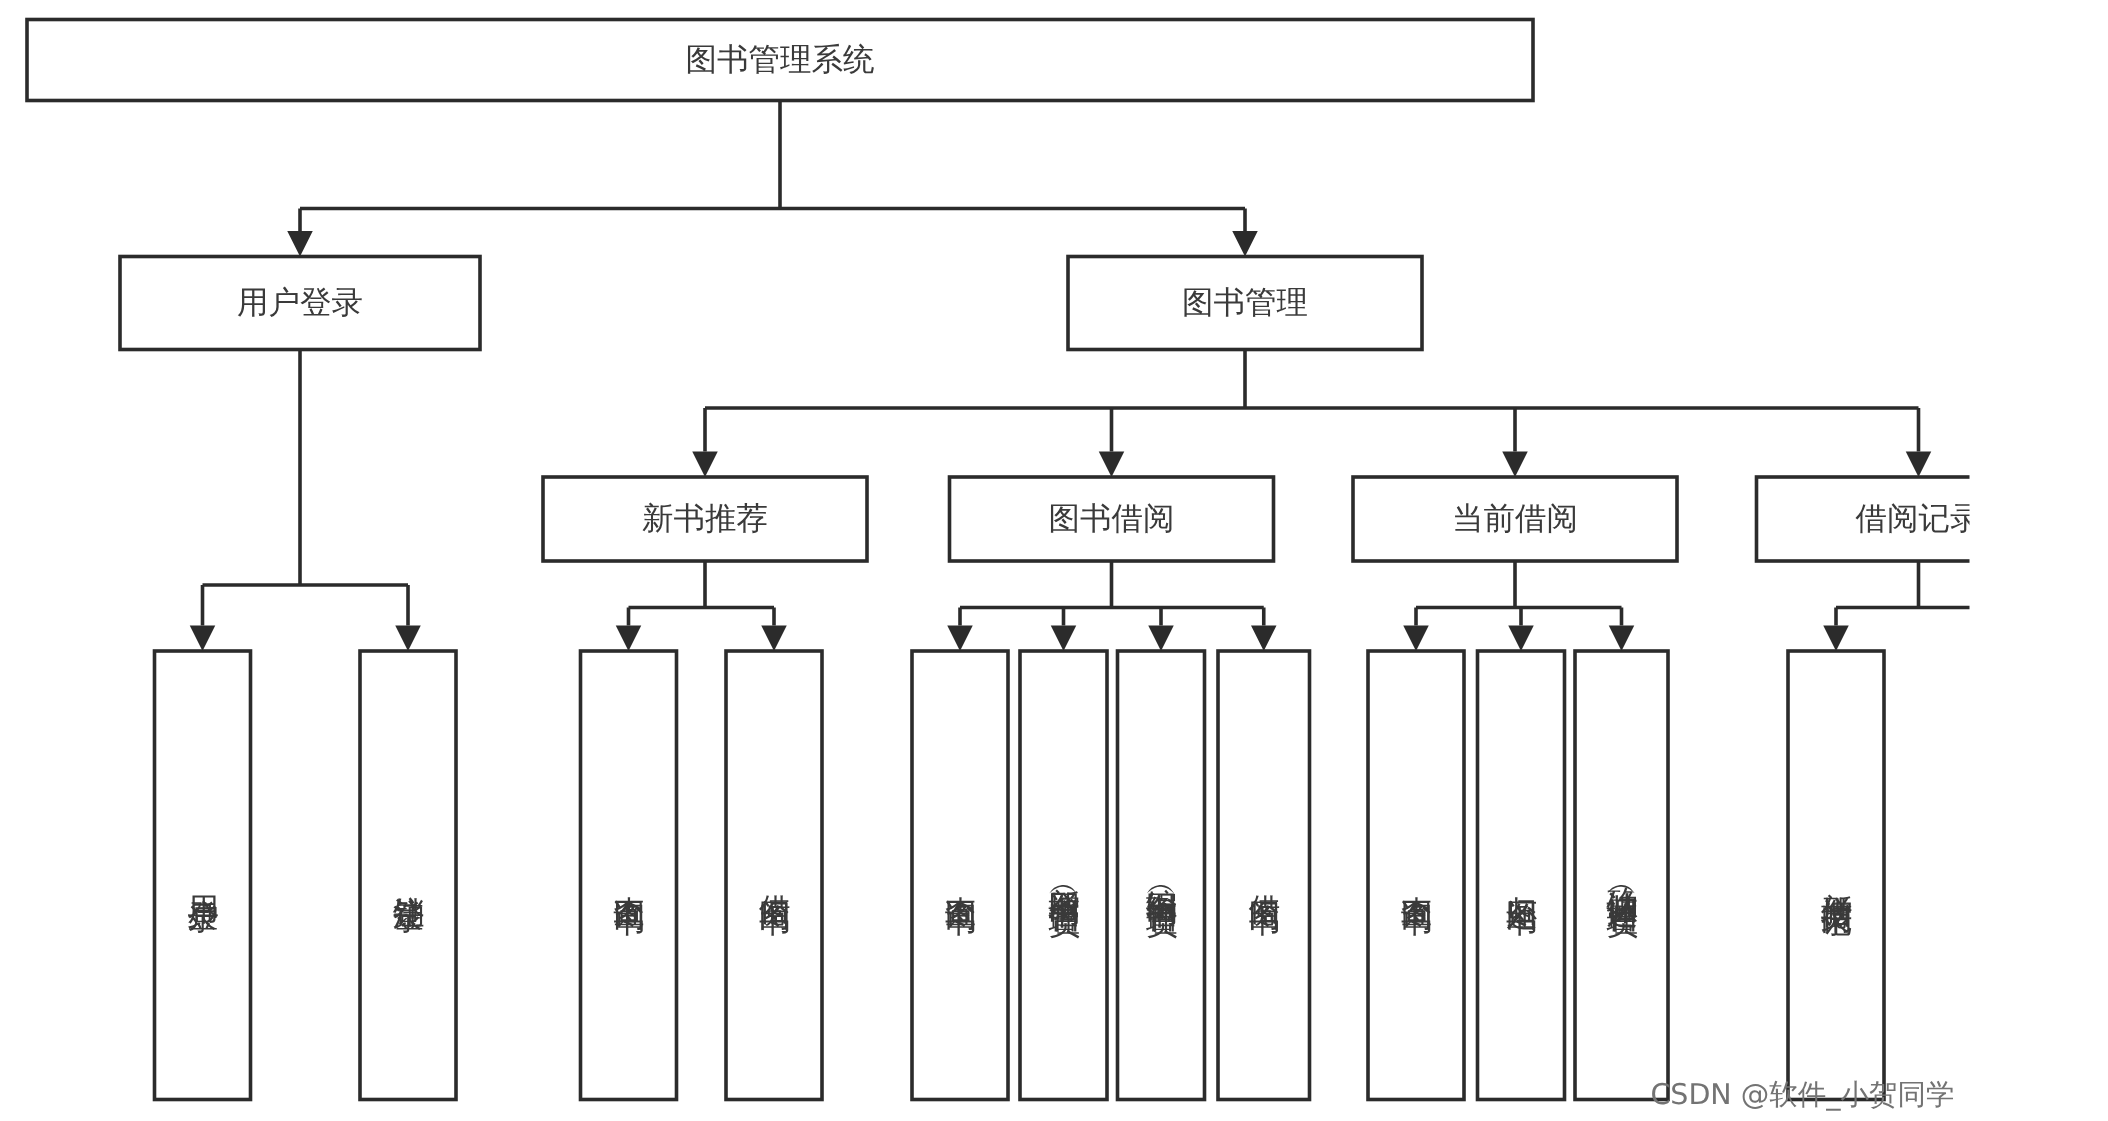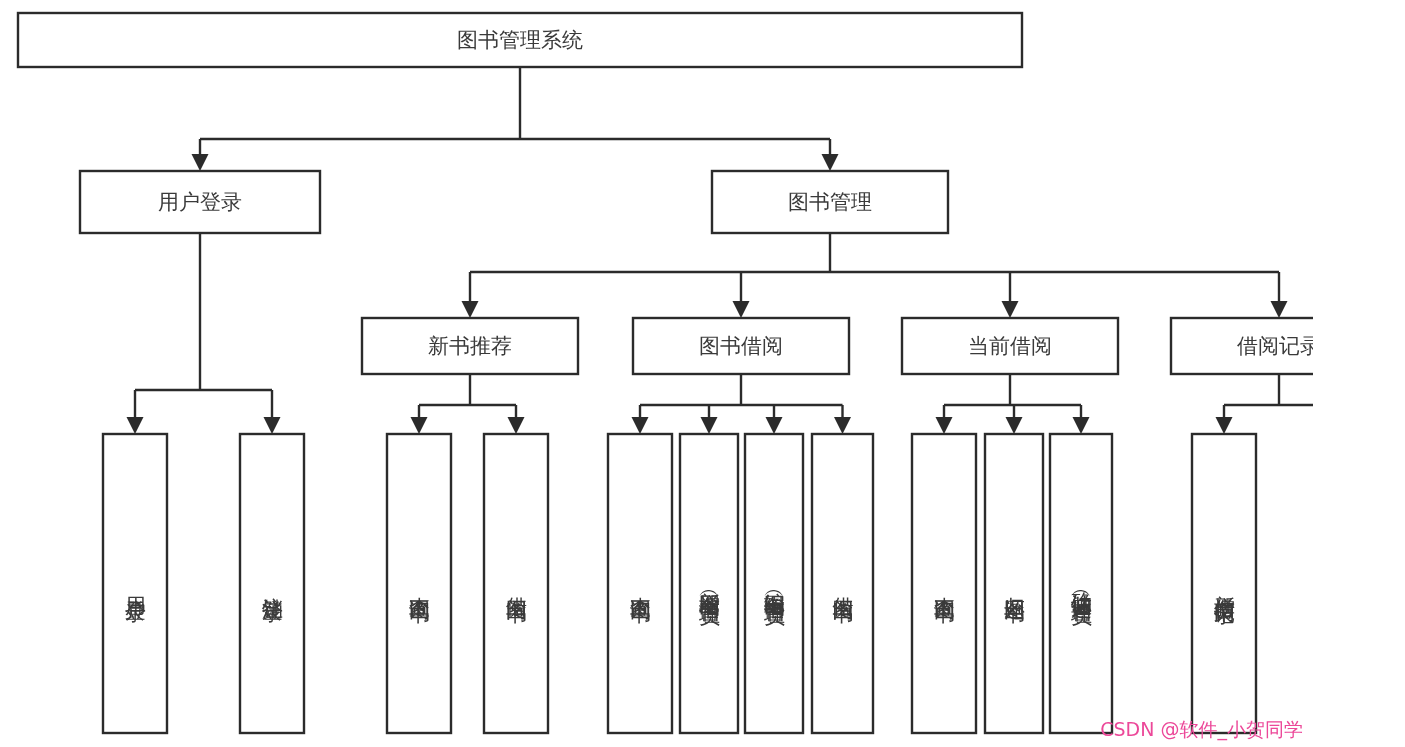--- a/index.html
+++ b/index.html
@@ -63,21 +63,21 @@
     align-items: center;
     justify-content: center;
     pointer-events: none;
   }
   .watermark {
     position: absolute;
     right: 10px;
     bottom: 4px;
     font-family: "DejaVu Sans", "Liberation Sans", sans-serif;
     font-size: 19px;
-    color: #ec4899;
+    color: #737373;
     white-space: nowrap;
   }
 </style>
 </head>
 <body>
 
 <div id="stage">
   <svg id="chart" viewBox="0 0 1405 747">
     <g id="links-layer">
         <g>

